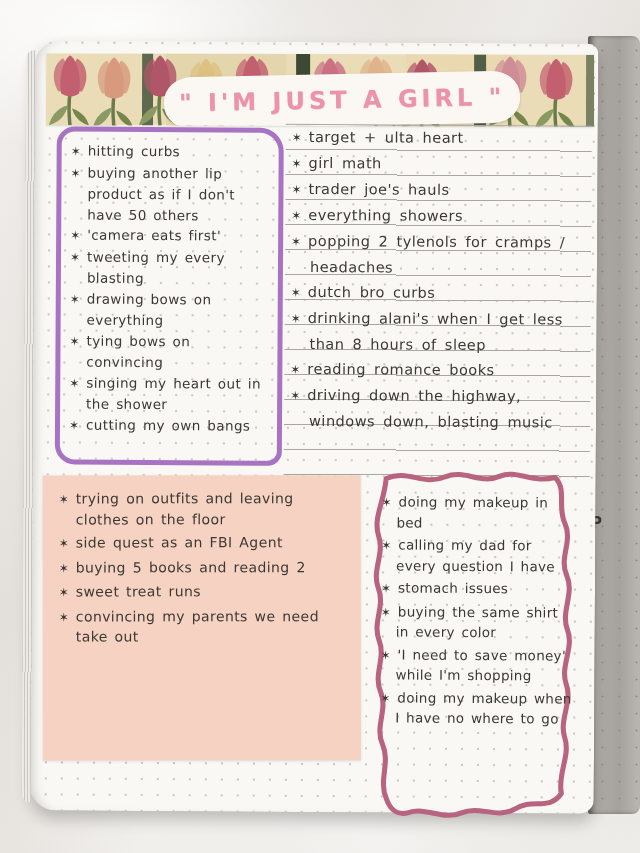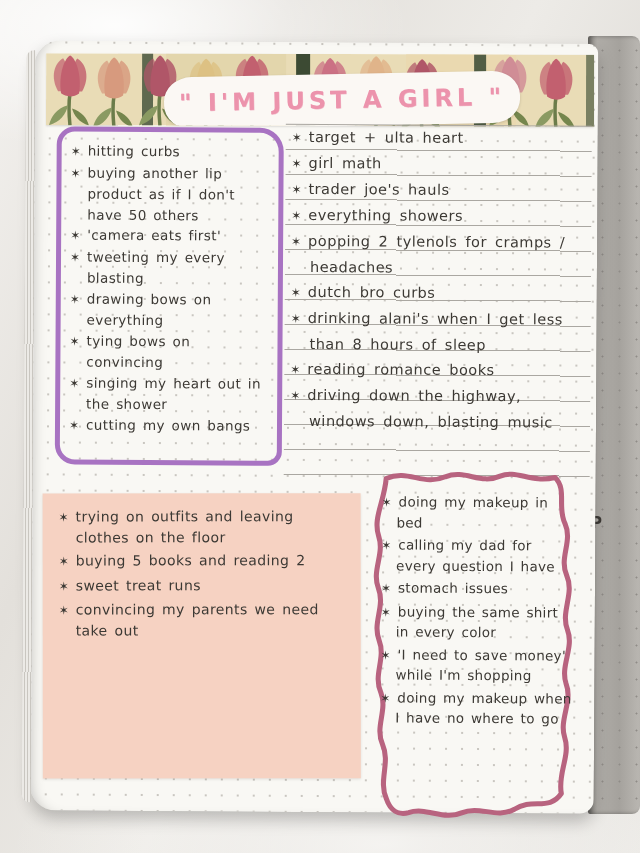--- a/index.html
+++ b/index.html
@@ -82,21 +82,21 @@
     position:absolute;left:252px;top:82px;width:306px;height:352px;
     border-top:1px solid #aaa7a1;
     background:repeating-linear-gradient(to bottom,transparent 0 24px,#aaa7a1 24px 25px);
     box-sizing:border-box;padding:0 4px 0 6px;
   }
   .right-list ul.hand{font-size:14.5px;line-height:25px;letter-spacing:.5px;word-spacing:3px;}
   .right-list ul.hand li{padding-left:19px;text-indent:-19px;}
 
   
   .peach-note{
-    position:absolute;left:12px;top:452px;width:318px;height:285px;
+    position:absolute;left:12px;top:434px;width:318px;height:285px;
     background:var(--peach_bg,#f6d2c2);
     transform:rotate(-.4deg);
     box-shadow:0 1px 3px rgba(0,0,0,.10);
     box-sizing:border-box;padding:14px 8px 8px 16px;
   }
   .peach-note ul.hand{font-size:14px;line-height:19.5px;letter-spacing:.4px;word-spacing:2px;}
   .peach-note ul.hand li{margin-bottom:4px;}
 
   
   .wavy-box{
@@ -179,20 +179,21 @@
           <li><span class="star">✶</span><span>dutch bro curbs</span></li>
           <li><span class="star">✶</span><span>drinking alani's when I get less than 8 hours of sleep</span></li>
           <li><span class="star">✶</span><span>reading romance books</span></li>
           <li><span class="star">✶</span><span>driving down the highway, windows down, blasting music</span></li>
         </ul>
     </div>
 
     <div class="peach-note">
       <ul class="hand">
           <li><span class="star">✶</span><span>trying on outfits and leaving clothes on the floor</span></li>
+          <li><span class="star">✶</span><span>side quest as an FBI Agent</span></li>
           <li><span class="star">✶</span><span>buying 5 books and reading 2</span></li>
           <li><span class="star">✶</span><span>sweet treat runs</span></li>
           <li><span class="star">✶</span><span>convincing my parents we need take out</span></li>
         </ul>
     </div>
 
     <div class="wavy-box">
       <svg class="wavy-border" viewBox="0 0 230 372" preserveAspectRatio="none">
         <path d="M 30 16
                  C 52 6, 66 24, 88 14 C 108 6, 122 22, 142 13 C 158 6, 172 20, 196 14

